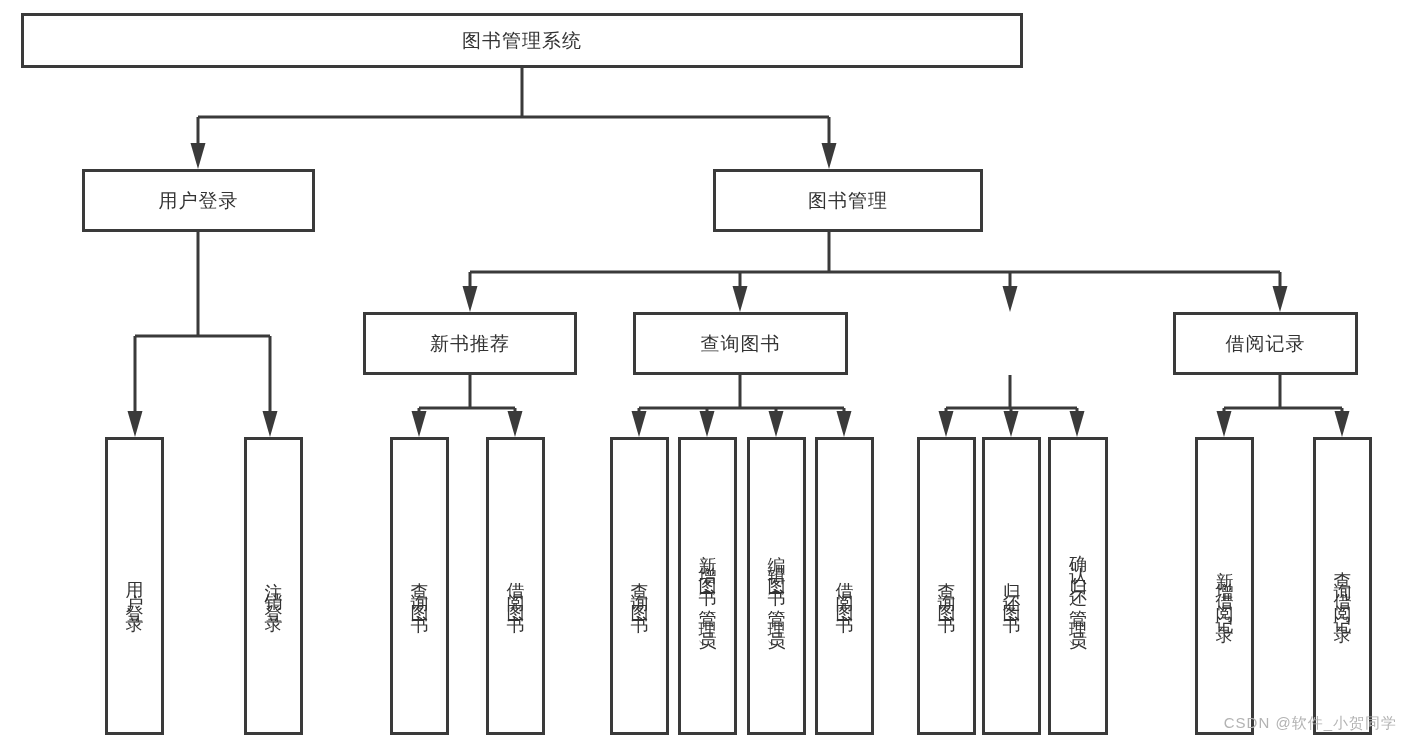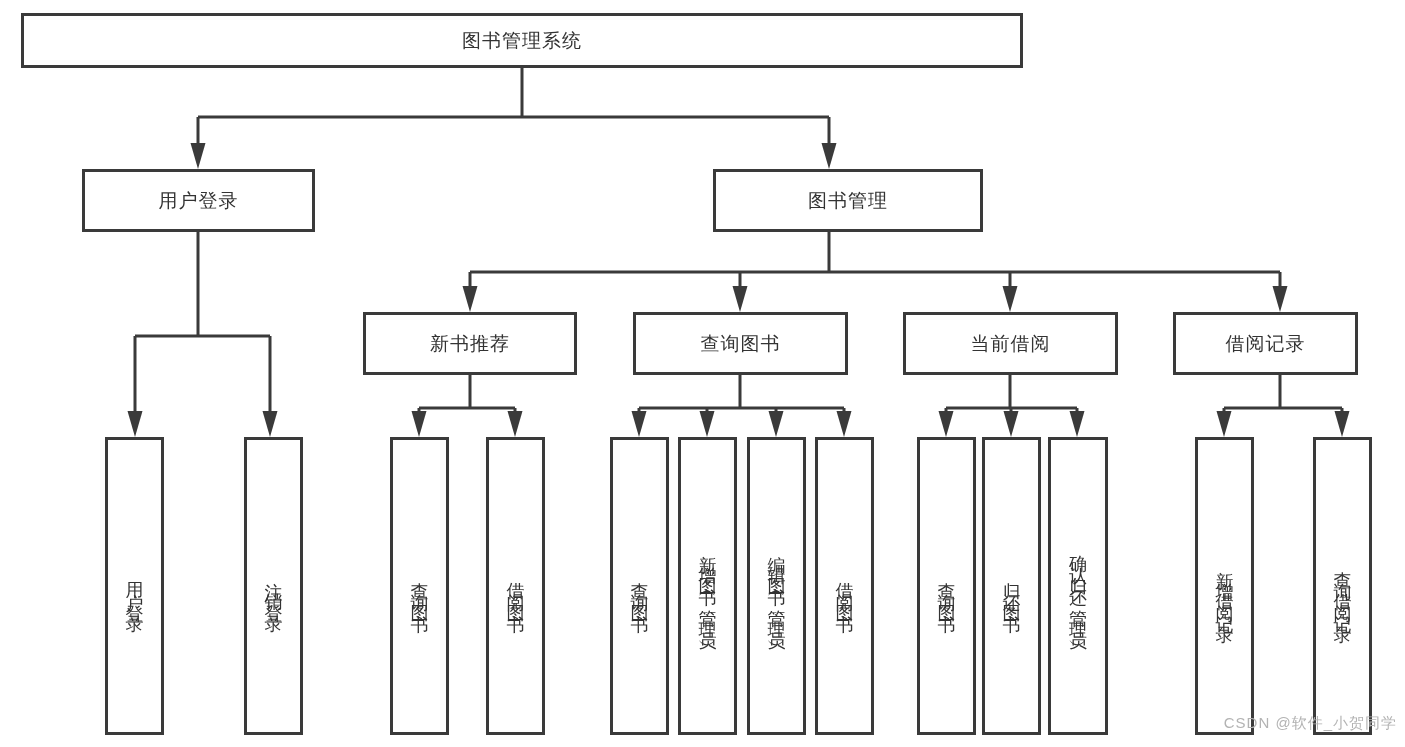--- a/index.html
+++ b/index.html
@@ -102,23 +102,20 @@
   <div class="node hbox" style="left:713px;top:169px;width:270px;height:63px">
     <span>图书管理</span>
   </div>
 
   <div class="node hbox" style="left:363px;top:312px;width:214px;height:63px">
     <span>新书推荐</span>
   </div>
   <div class="node hbox" style="left:633px;top:312px;width:215px;height:63px">
     <span>查询图书</span>
   </div>
-  <div class="node hbox" style="left:903px;top:312px;width:215px;height:63px">
-    <span>当前借阅</span>
-  </div>
   <div class="node hbox" style="left:1173px;top:312px;width:185px;height:63px">
     <span>借阅记录</span>
   </div>
 
   <div class="node vbox" style="left:105px;top:437px;width:59px;height:298px">
     <span>用户登录</span>
   </div>
   <div class="node vbox" style="left:244px;top:437px;width:59px;height:298px">
     <span>注销登录</span>
   </div>

